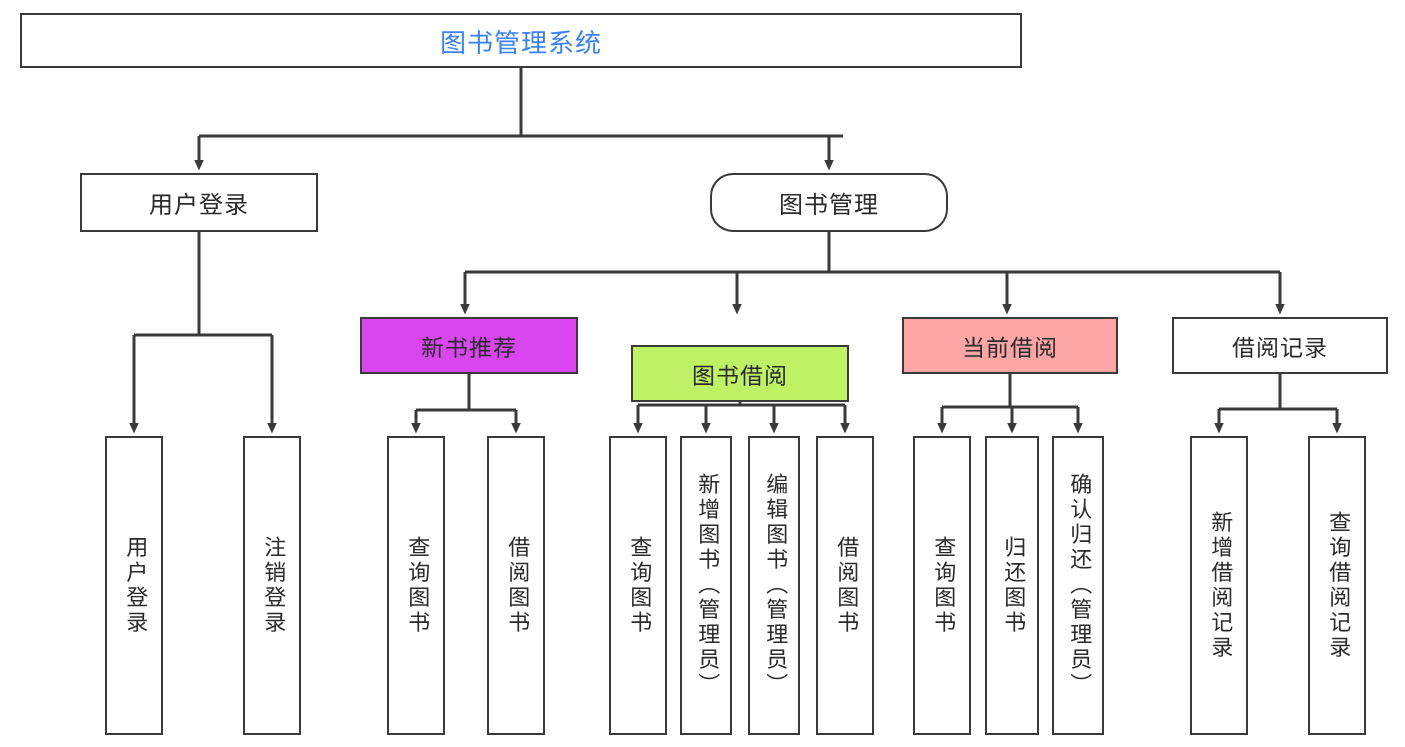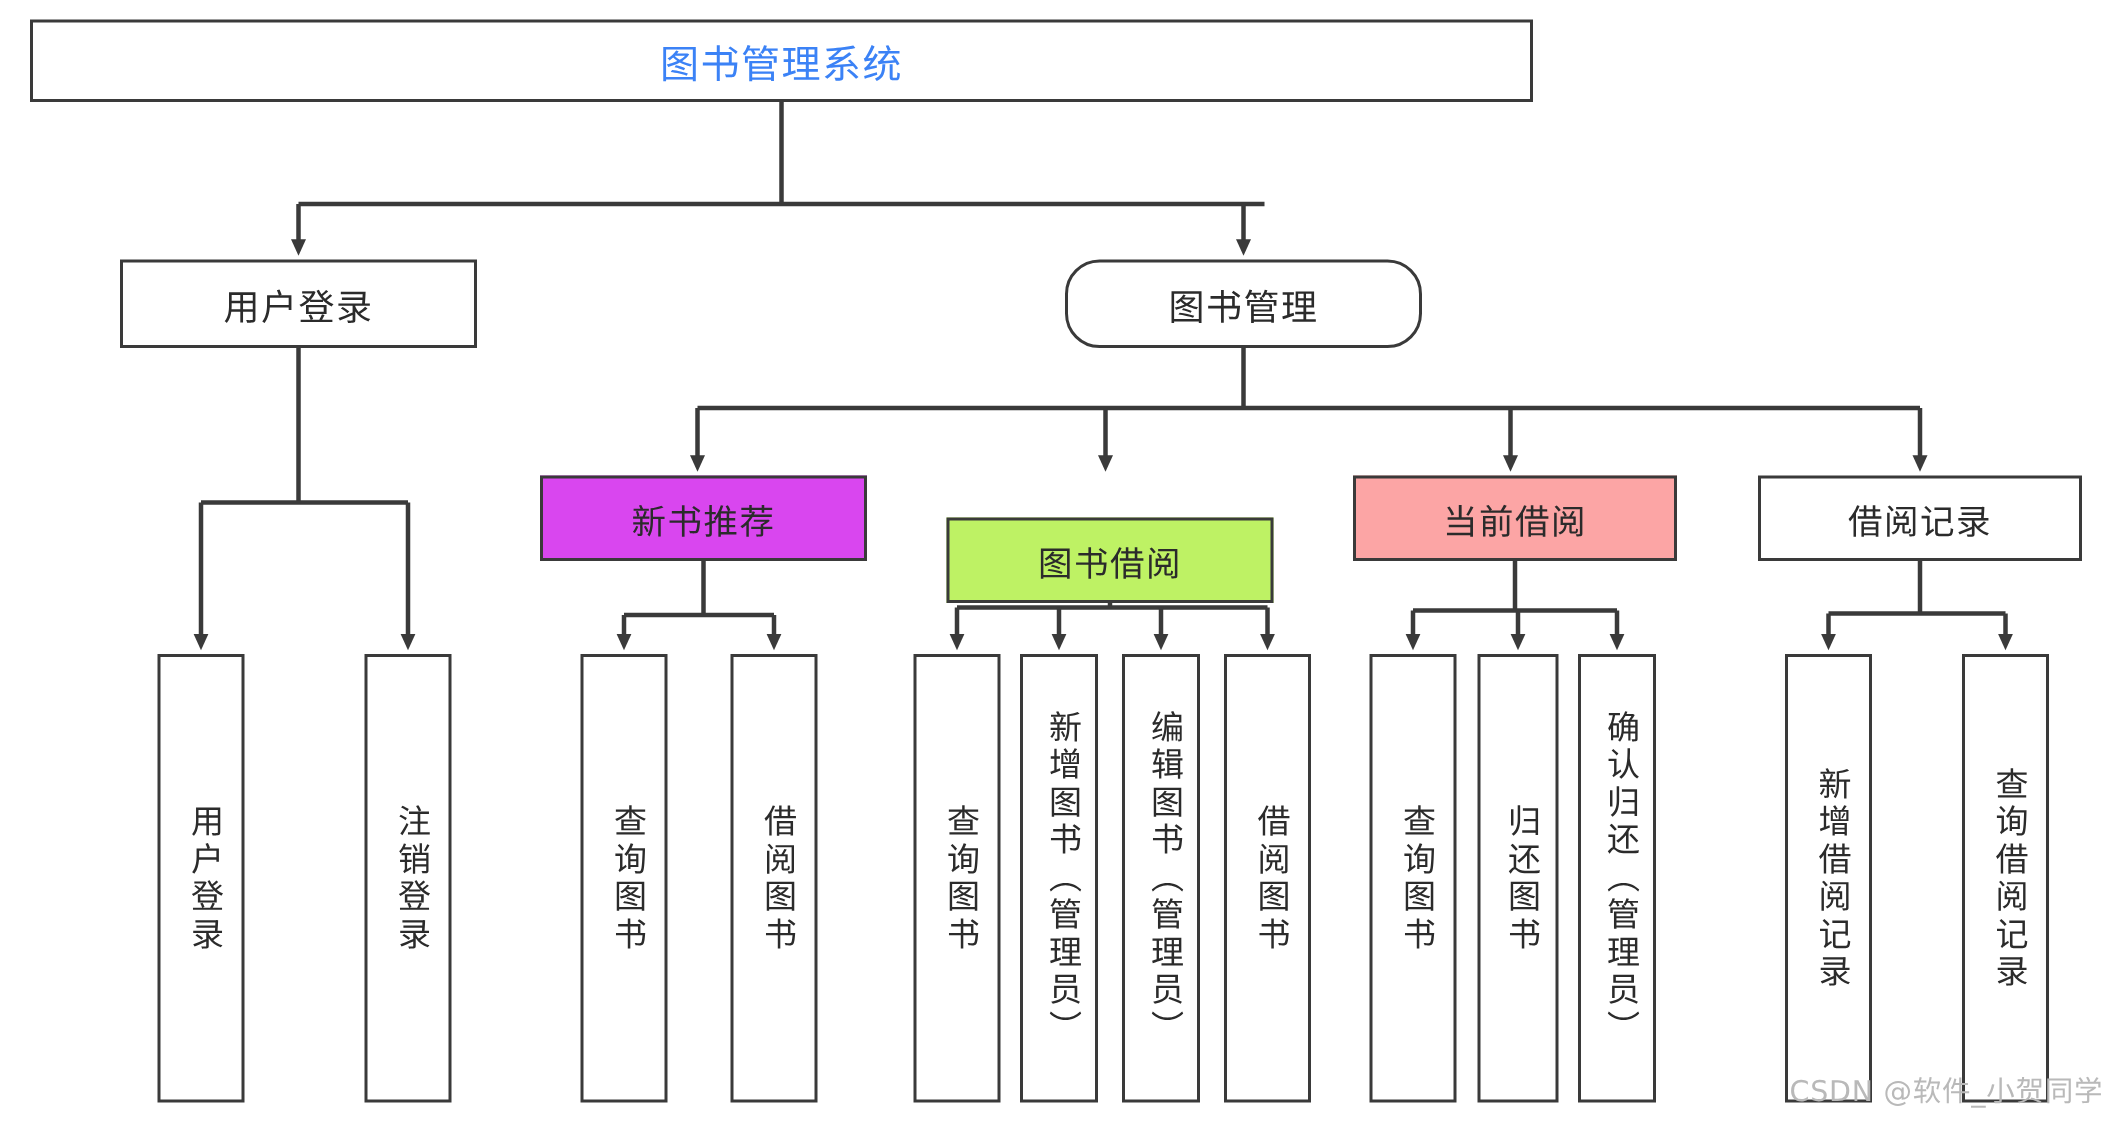--- a/index.html
+++ b/index.html
@@ -184,15 +184,14 @@
   <div class="node node-leaf" style="left: 1052px; top: 436px; width: 52px; height: 299px; border-color: rgb(58, 58, 58); background: rgb(255, 255, 255); color: rgb(43, 43, 43);">
     <span class="vtext">确认归还（管理员）</span>
   </div>
   <div class="node node-leaf" style="left: 1190px; top: 436px; width: 58px; height: 299px; border-color: rgb(58, 58, 58); background: rgb(255, 255, 255); color: rgb(43, 43, 43);">
     <span class="vtext">新增借阅记录</span>
   </div>
   <div class="node node-leaf" style="left: 1308px; top: 436px; width: 58px; height: 299px; border-color: rgb(58, 58, 58); background: rgb(255, 255, 255); color: rgb(43, 43, 43);">
     <span class="vtext">查询借阅记录</span>
   </div>
 
-  <div class="watermark" style="left: 1193px; top: 712px; color: rgb(185, 185, 185);">CSDN @软件_小贺同学</div>
 
 </div>
 
 </body></html>

